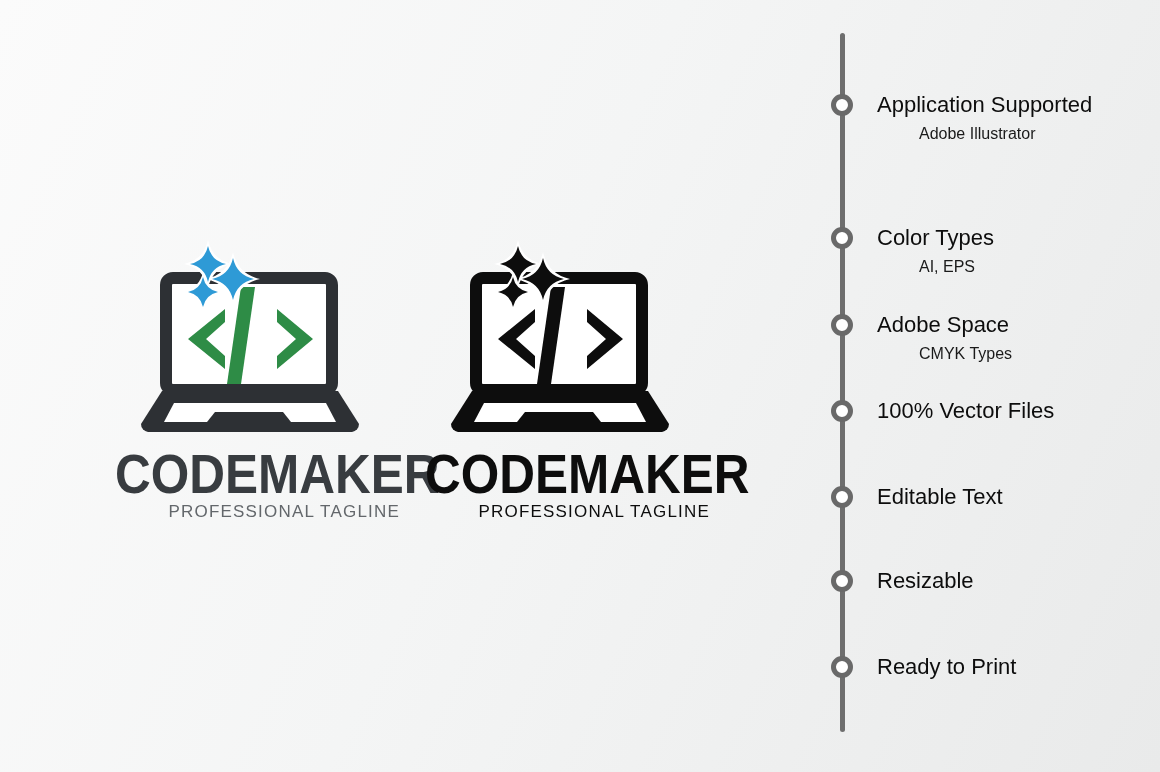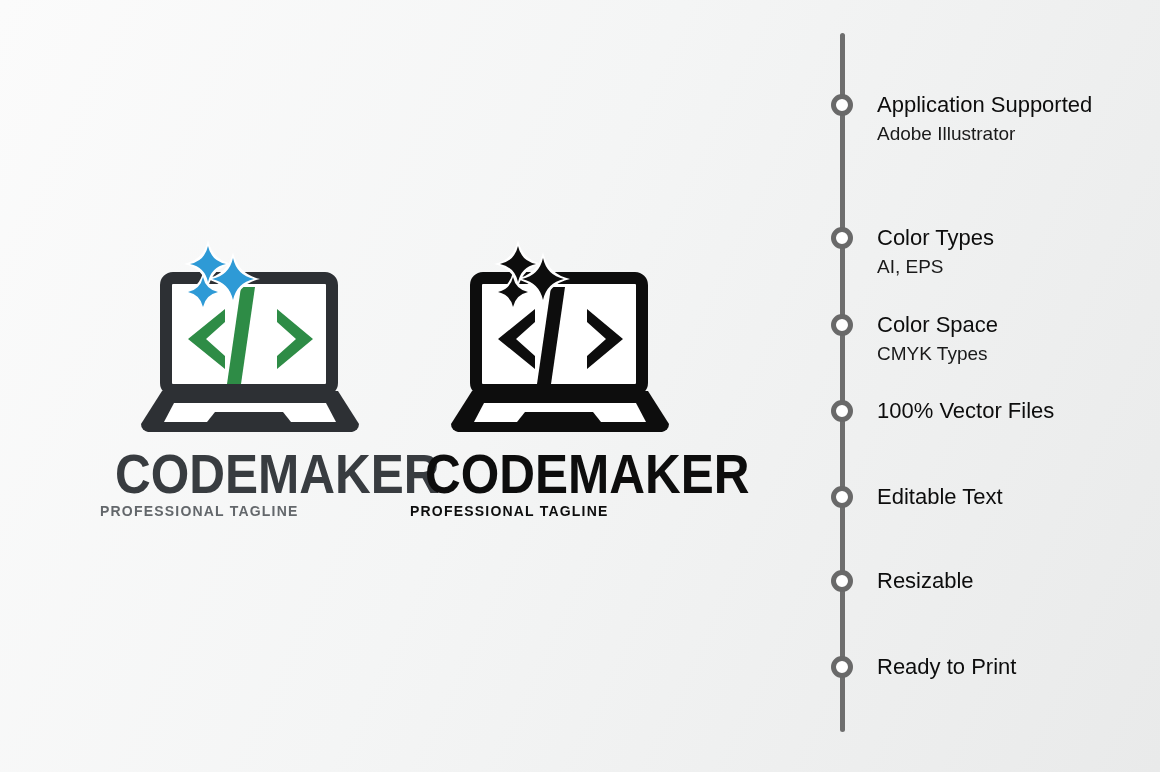--- a/index.html
+++ b/index.html
@@ -18,22 +18,22 @@
     position:absolute;top:220px;left:0;width:100%;
     text-align:center;
     font-weight:bold;font-size:55px;line-height:55px;
     letter-spacing:0px;
     transform:scaleX(0.9);
     color:var(--brand);
     white-space:nowrap;
   }
   .tagline{
     position:absolute;top:277px;left:0;width:100%;
-    text-align:left;
-    font-weight:bold;font-size:14px;line-height:15px;
+    text-align:right;
+    font-weight:normal;font-size:17px;line-height:15px;
     letter-spacing:1.2px;
     color:var(--tag);
     white-space:nowrap;
   }
 
   
   .tl-line{
     position:absolute;left:840px;top:33px;
     width:5px;height:699px;border-radius:3px;
     background:#6e6e6e;
@@ -44,22 +44,22 @@
     width:12px;height:12px;border-radius:50%;
     border:5px solid #696969;background:#ffffff;
     box-sizing:content-box;
   }
   .f-txt{position:absolute;left:877px;top:-13px;}
   .f-title{
     font-weight:normal;font-size:22px;line-height:26px;
     color:#0d0d0d;white-space:nowrap;
   }
   .f-sub{
-    font-size:19px;line-height:22px;margin-top:5px;
-    color:#1a1a1a;white-space:nowrap;
+    font-size:16px;line-height:22px;margin-top:5px;
+    color:#1a1a1a;white-space:nowrap;margin-left:42px;
   }
 </style>
 </head>
 <body>
 
 <div class="canvas">
 
   <svg width="0" height="0" style="position:absolute" aria-hidden="true">
     <defs>
       <symbol id="logo-mark" viewBox="0 0 300 210">
@@ -116,21 +116,21 @@
       <span class="f-dot"></span>
       <div class="f-txt">
         <div class="f-title">Color Types</div>
         <div class="f-sub">AI, EPS</div>
       </div>
     </div>
 
     <div class="f-item" style="top:325px">
       <span class="f-dot"></span>
       <div class="f-txt">
-        <div class="f-title">Color Space</div>
+        <div class="f-title">Adobe Space</div>
         <div class="f-sub">CMYK Types</div>
       </div>
     </div>
 
     <div class="f-item" style="top:411px">
       <span class="f-dot"></span>
       <div class="f-txt">
         <div class="f-title">100% Vector Files</div>
         <div class="f-sub"></div>
       </div>

